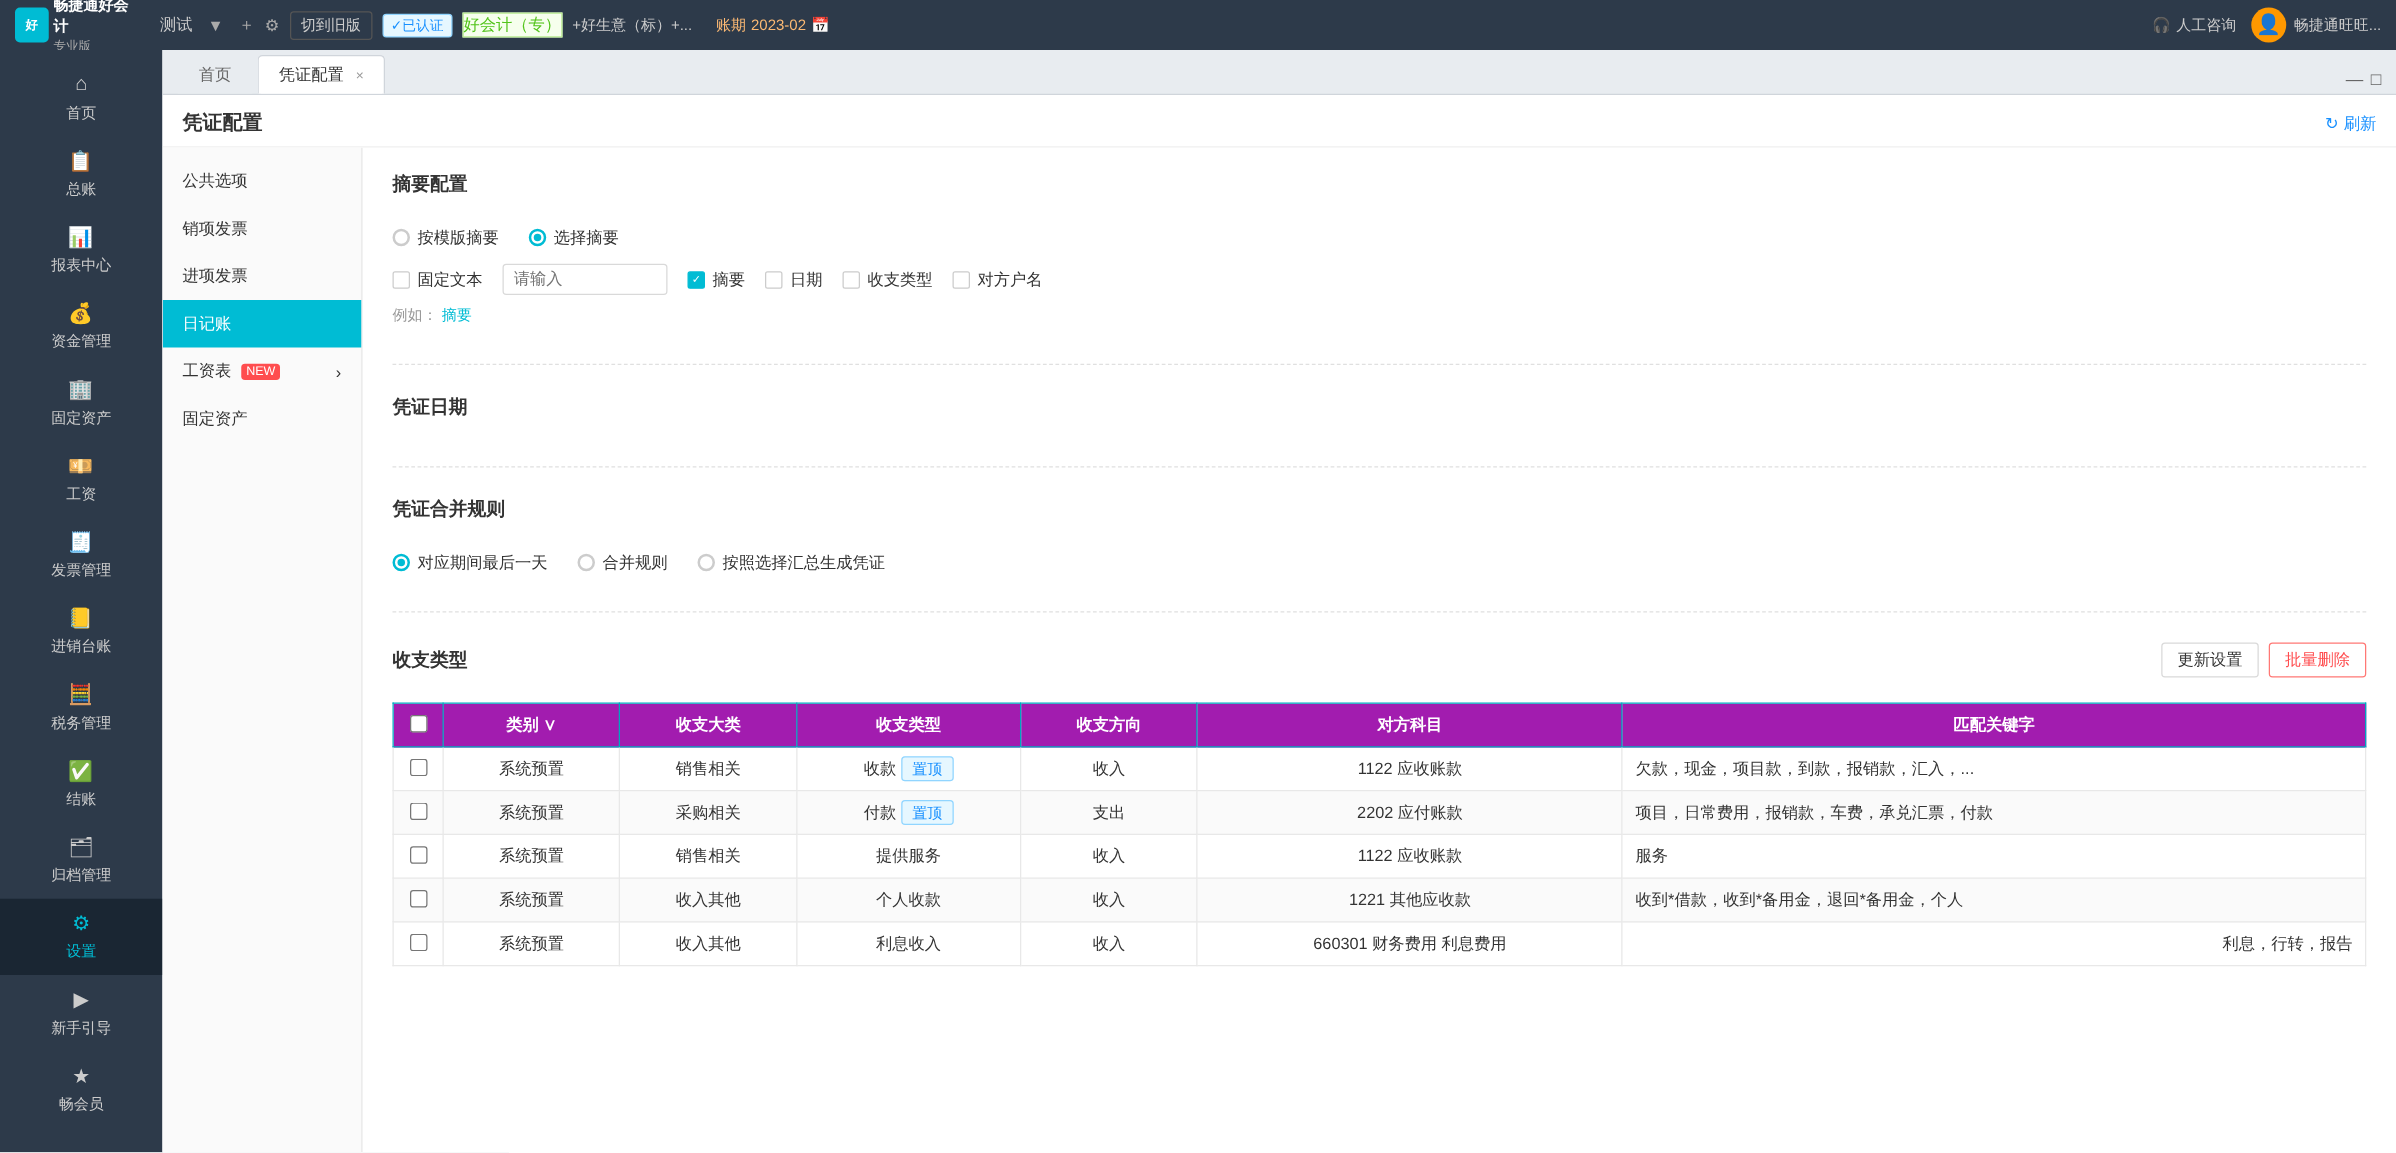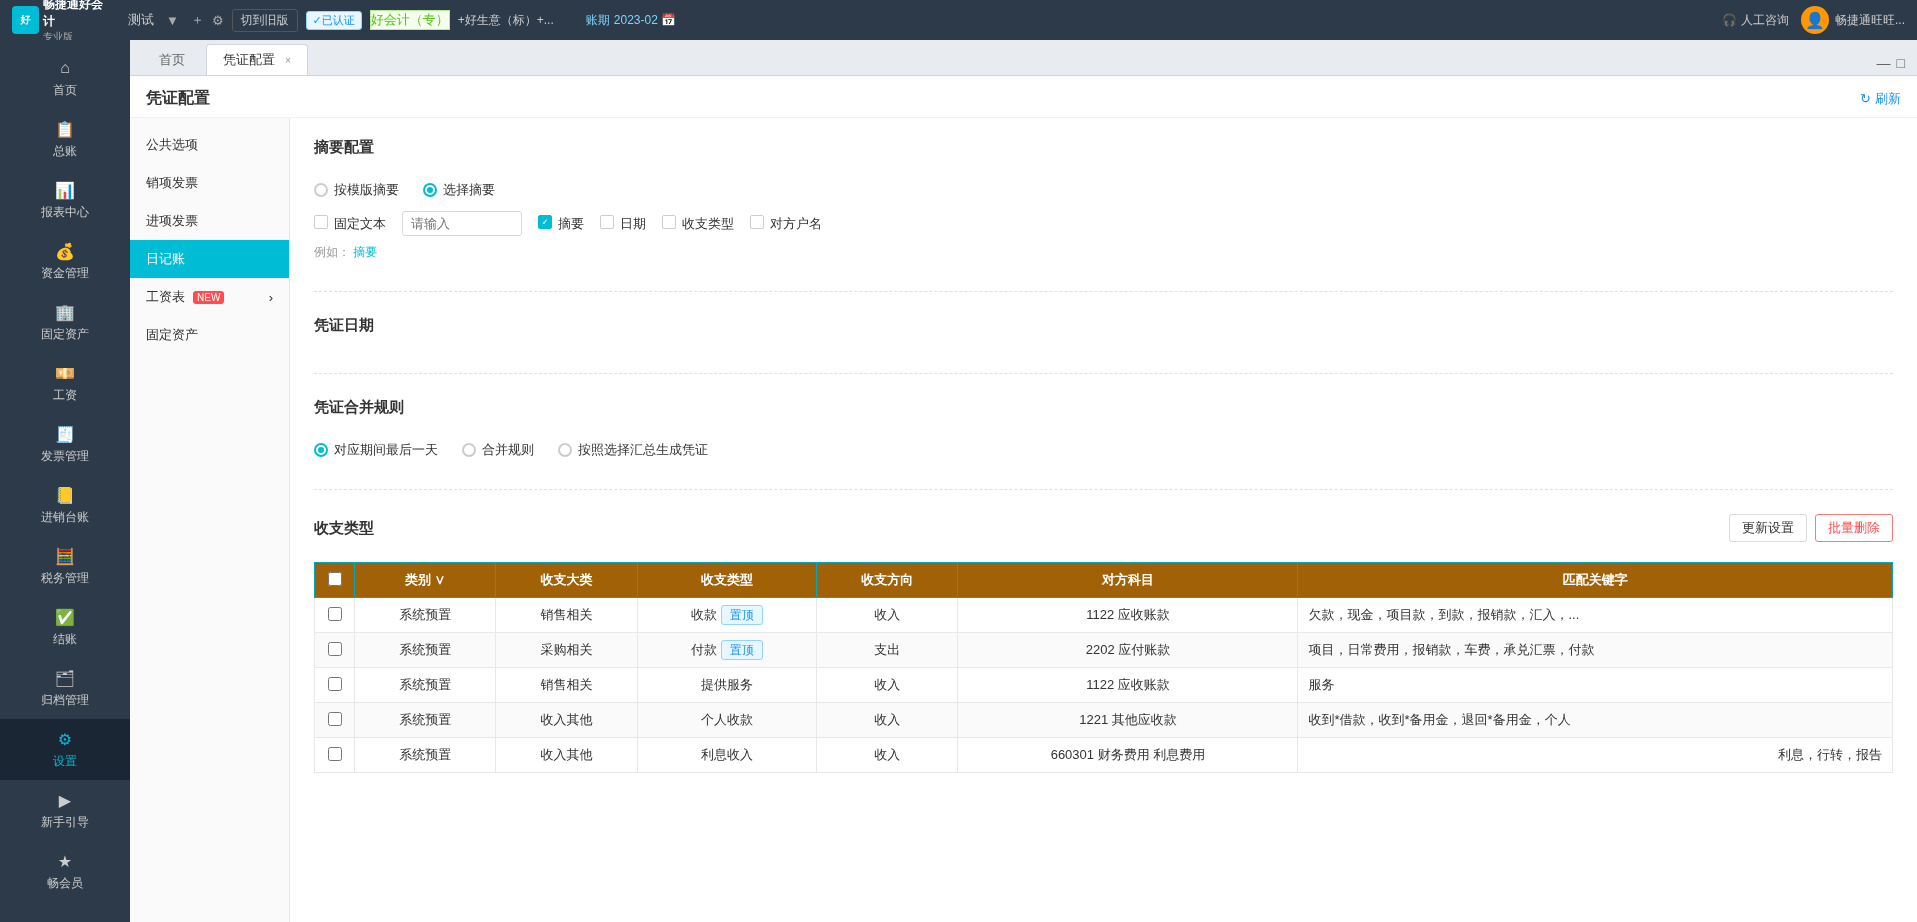--- a/index.html
+++ b/index.html
@@ -7,21 +7,21 @@
 
     
     .topbar { height: 40px; background: #2d3a4a; display: flex; align-items: center; padding: 0 12px; gap: 8px; flex-shrink: 0; }
     .topbar-logo { width: 100px; display: flex; align-items: center; gap: 4px; }
     .logo-icon { width: 28px; height: 28px; background: #00bcd4; border-radius: 4px; display: flex; align-items: center; justify-content: center; color: white; font-size: 10px; font-weight: bold; }
     .topbar-company { color: #ccc; font-size: 13px; margin-left: 8px; }
     .topbar-arrow { color: #aaa; margin: 0 4px; }
     .topbar-btn { background: none; border: 1px solid #555; color: #ccc; padding: 2px 8px; border-radius: 3px; cursor: pointer; font-size: 12px; }
     .topbar-tag { background: #e6f7ff; color: #1890ff; border: 1px solid #91d5ff; padding: 1px 6px; border-radius: 3px; font-size: 11px; }
     .topbar-tag-green { background: #f6ffed; color: #52c41a; border: 1px solid #b7eb8f; }
-    .topbar-period { color: #7dd3fc; font-size: 12px; margin-left: 24px; display: flex; align-items: center; gap: 4px; }
+    .topbar-period { color: #fdba74; font-size: 12px; margin-left: 11px; display: flex; align-items: center; gap: 4px; }
     .topbar-right { margin-left: auto; display: flex; align-items: center; gap: 12px; }
     .topbar-service { color: #ccc; font-size: 12px; cursor: pointer; display: flex; align-items: center; gap: 4px; }
     .topbar-user { display: flex; align-items: center; gap: 6px; }
     .user-avatar { width: 28px; height: 28px; border-radius: 50%; background: #ff9800; display: flex; align-items: center; justify-content: center; overflow: hidden; }
     .user-name { color: #ccc; font-size: 12px; }
 
     
     .main-layout { display: flex; flex: 1; overflow: hidden; }
 
     
@@ -64,35 +64,35 @@
 
     
     .radio-group { display: flex; gap: 24px; margin-bottom: 12px; align-items: center; }
     .radio-item { display: flex; align-items: center; gap: 6px; cursor: pointer; }
     .radio-circle { width: 14px; height: 14px; border-radius: 50%; border: 2px solid #ccc; display: flex; align-items: center; justify-content: center; flex-shrink: 0; }
     .radio-circle.checked { border-color: #00bcd4; }
     .radio-circle.checked::after { content: ''; width: 6px; height: 6px; border-radius: 50%; background: #00bcd4; }
 
     
     .checkbox-row { display: flex; align-items: center; gap: 16px; margin-bottom: 8px; }
-    .checkbox-item { display: flex; align-items: flex-start; gap: 6px; cursor: pointer; font-family: Liberation Mono, monospace; }
+    .checkbox-item { display: flex; align-items: center; gap: 6px; cursor: pointer; font-family: Liberation Mono, monospace; }
     .checkbox-box { width: 14px; height: 14px; border: 1px solid #ccc; border-radius: 2px; display: flex; align-items: center; justify-content: center; background: white; flex-shrink: 0; }
     .checkbox-box.checked { background: #00bcd4; border-color: #00bcd4; color: white; font-size: 10px; }
-    .text-input { border: 1px solid #d9d9d9; border-radius: 3px; padding: 4px 8px; font-size: 13px; width: 120px; color: #999; }
+    .text-input { border: 1px solid #d9d9d9; border-radius: 3px; padding: 4px 8px; font-size: 13px; width: 132px; color: #999; font-family: Liberation Mono, monospace; }
     .example-text { color: #00bcd4; font-size: 12px; margin-top: 4px; }
     .example-label { color: #999; font-size: 12px; }
 
     
     .table-toolbar { display: flex; justify-content: flex-end; gap: 8px; margin-bottom: 8px; padding-left: 32px; }
     .btn-default { border: 1px solid #d9d9d9; background: white; padding: 4px 12px; border-radius: 3px; cursor: pointer; font-size: 13px; color: #333; }
     .btn-danger { border: 1px solid #ff7875; background: white; padding: 4px 12px; border-radius: 3px; cursor: pointer; font-size: 13px; color: #ff4d4f; }
 
     
     .data-table { width: 100%; border-collapse: collapse; }
-    .data-table th { background: #a16207; color: white; padding: 8px 10px; font-size: 13px; text-align: center; border: 1px solid #00a8bf; }
+    .data-table th { background: #a21caf; color: white; padding: 8px 10px; font-size: 13px; text-align: center; border: 1px solid #00a8bf; }
     .data-table td { padding: 8px 10px; font-size: 13px; text-align: center; border: 1px solid #e8e8e8; color: #333; }
     .data-table tr:nth-child(even) td { background: #fafafa; }
     .table-checkbox { width: 14px; height: 14px; }
     .tag-blue { background: #e6f7ff; border: 1px solid #91d5ff; color: #1890ff; padding: 2px 8px; border-radius: 3px; font-size: 12px; cursor: pointer; }
     .th-check { width: 40px; }
     .win-btn { background: none; border: none; cursor: pointer; color: #666; font-size: 14px; }
   </style>
 </head>
 <body>
 

